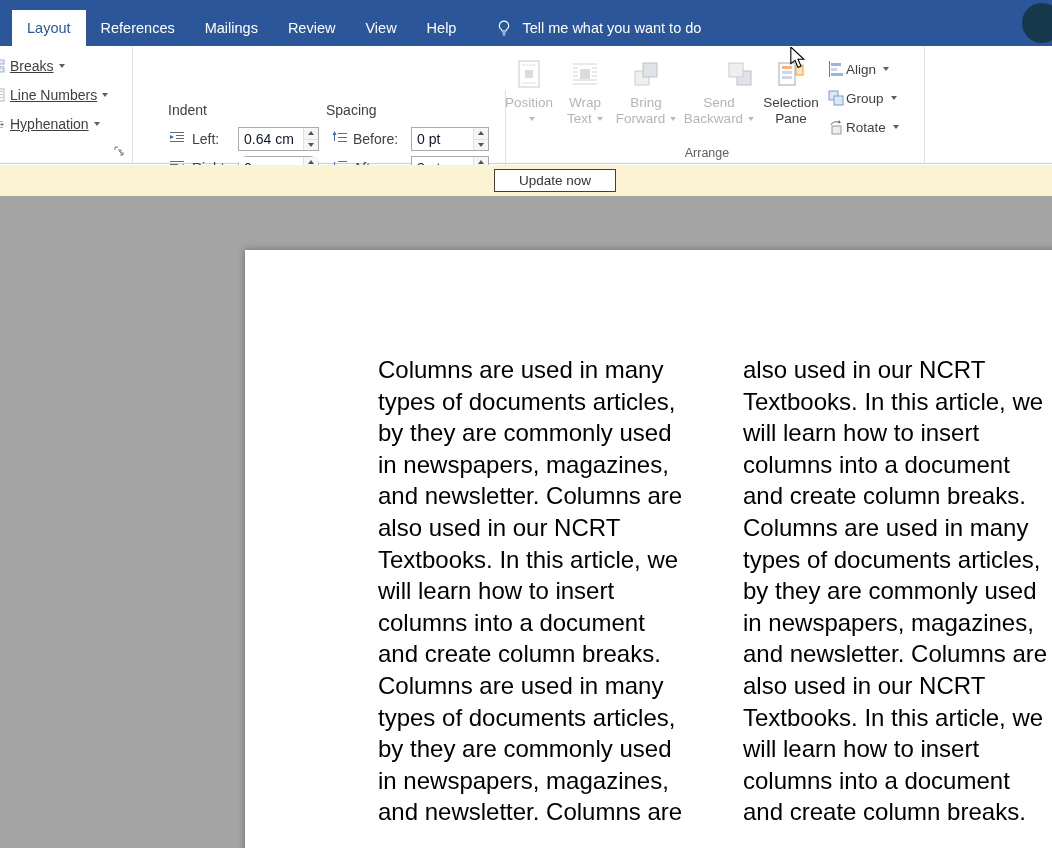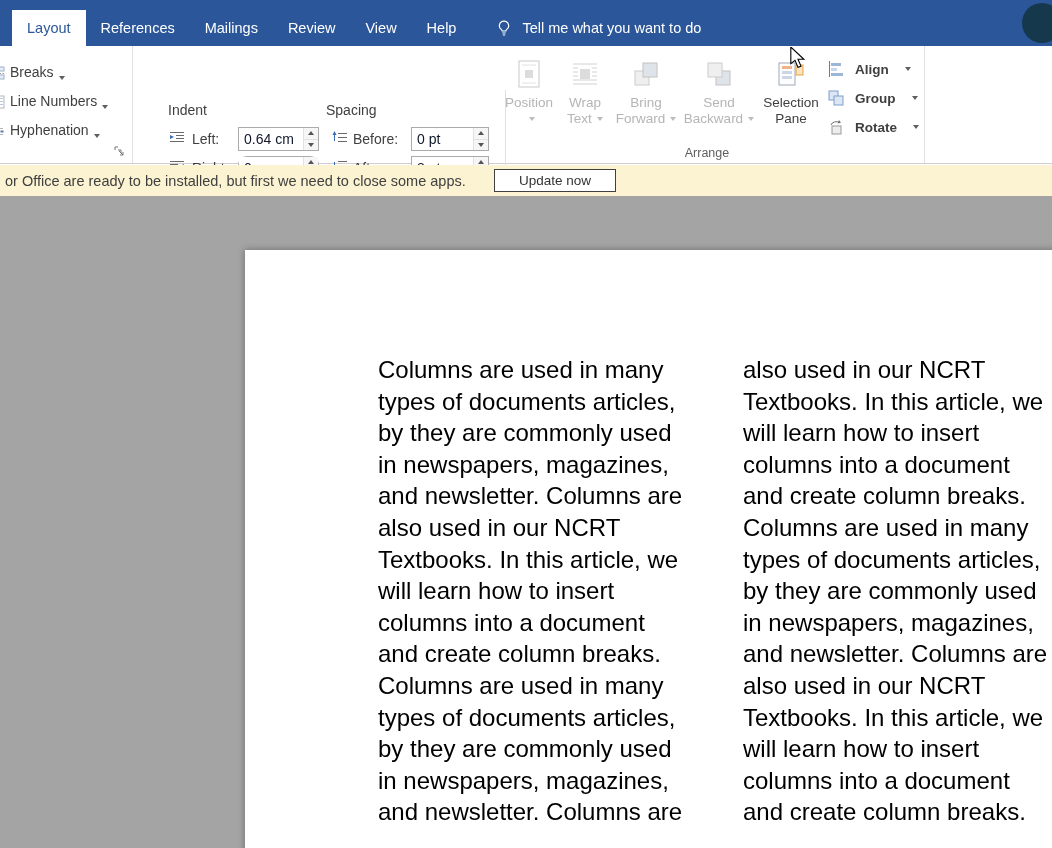--- a/index.html
+++ b/index.html
@@ -29,21 +29,21 @@
   .launcher { position:absolute; width:14px; height:14px; display:flex; align-items:center;
               justify-content:center; cursor:default; }
 
   .dd { display:inline-block; width:0; height:0; border-left:3.5px solid transparent;
         border-right:3.5px solid transparent; border-top:4px solid #5f5f5f;
         vertical-align:middle; margin-left:5px; }
   .disabled .dd { border-top-color:#bcbcbc; }
 
   
   .ps-row { position:absolute; left:0; width:126px; height:28px; display:flex;
-            align-items:flex-end; overflow:hidden; }
+            align-items:center; overflow:hidden;text-decoration:underline; }
   .ps-ico { display:inline-flex; margin-left:-9px; margin-right:5px; flex:none; }
 
   
   .heading { position:absolute; font-size:14px; color:#3f3f3f; }
   .rowlab  { position:absolute; font-size:14px; color:#3f3f3f; }
   .rowico  { position:absolute; display:inline-flex; }
   .spinbox { position:absolute; height:24px; display:flex; border:1px solid #ababab; background:#fff; }
   .spinbox input { border:none; outline:none; width:64px; padding-left:5px; font-size:14px;
                    color:#0f172a; font-family:"Liberation Sans", sans-serif; }
   .spinbox.narrow input { width:61px; }
@@ -56,21 +56,21 @@
   .tri-dn { width:0; height:0; border-left:3px solid transparent; border-right:3px solid transparent;
             border-top:4px solid #555; }
 
   
   .bigbtn { position:absolute; top:8px; height:92px; display:flex; flex-direction:column;
             align-items:center; padding-top:3px; text-align:center; cursor:default; }
   .bigbtn .bb-ico { height:34px; display:flex; align-items:center; }
   .bigbtn .bb-label { font-size:13.5px; line-height:16px; margin-top:4px; color:#3f3f3f; }
   .bigbtn.disabled .bb-label { color:#b5b5b5; }
   .minibtn { position:absolute; left:338px; height:22px; display:flex; align-items:center;
-             gap:11px; font-size:13.5px; color:#3f3f3f; cursor:default;font-weight:bold; }
+             gap:2px; font-size:13.5px; color:#3f3f3f; cursor:default; }
 
   
   .notif { position:absolute; left:0; top:165px; width:100%; height:31px; background:#fbf3d2;
            display:flex; align-items:center; font-size:14.5px; color:#404040; }
   .notif-msg { margin-left:5px; white-space:nowrap; }
   .notif-btn { position:absolute; left:494px; top:4px; width:122px; height:23px; background:#fff;
                border:1px solid #404040; font-size:13.5px; color:#333; display:flex;
                align-items:center; justify-content:center; cursor:default;
                font-family:"Liberation Sans", sans-serif; }
 
@@ -269,21 +269,21 @@
       <div class="bigbtn disabled" style="left:124px; width:64px;">
         <span class="bb-ico">
           <svg width="30" height="30">
               <rect x="4" y="12" width="14" height="14" fill="#efefef" stroke="#cccccc"></rect>
               <rect x="12" y="4" width="14" height="14" fill="#dfe3ea" stroke="#c2c2c2"></rect>
             </svg>
         </span>
         <span class="bb-label"><span>Bring Forward</span><span class="dd"></span></span>
       </div>
 
-      <div class="bigbtn disabled" style="left:193px; width:72px;">
+      <div class="bigbtn disabled" style="left:193px; width:72px;align-items:flex-end;">
         <span class="bb-ico">
           <svg width="30" height="30">
               <rect x="12" y="12" width="14" height="14" fill="#dfe3ea" stroke="#c2c2c2"></rect>
               <rect x="4" y="4" width="14" height="14" fill="#efefef" stroke="#cccccc"></rect>
             </svg>
         </span>
         <span class="bb-label"><span>Send Backward</span><span class="dd"></span></span>
       </div>
 
       <div class="bigbtn" style="left:268px; width:66px;">
@@ -339,21 +339,20 @@
     </div>
   </div>
 
   <div class="cursor">
     <svg width="16" height="21" viewBox="0 0 12 17">
       <path d="M1 0v13.5l3.4-2.7 2.4 5.7 2.4-1-2.4-5.6h4.8Z" fill="#fff" stroke="#000" stroke-width="0.9"></path>
     </svg>
   </div>
 
   <div class="notif">
-    <span class="notif-msg">or Office are ready to be installed, but first we need to close some apps.</span>
     <button class="notif-btn">Update now</button>
   </div>
 
   <div class="docarea">
     <div class="page">
       <div class="col col1">Columns are used in many
 types of documents articles,
 by they are commonly used
 in newspapers, magazines,
 and newsletter. Columns are

